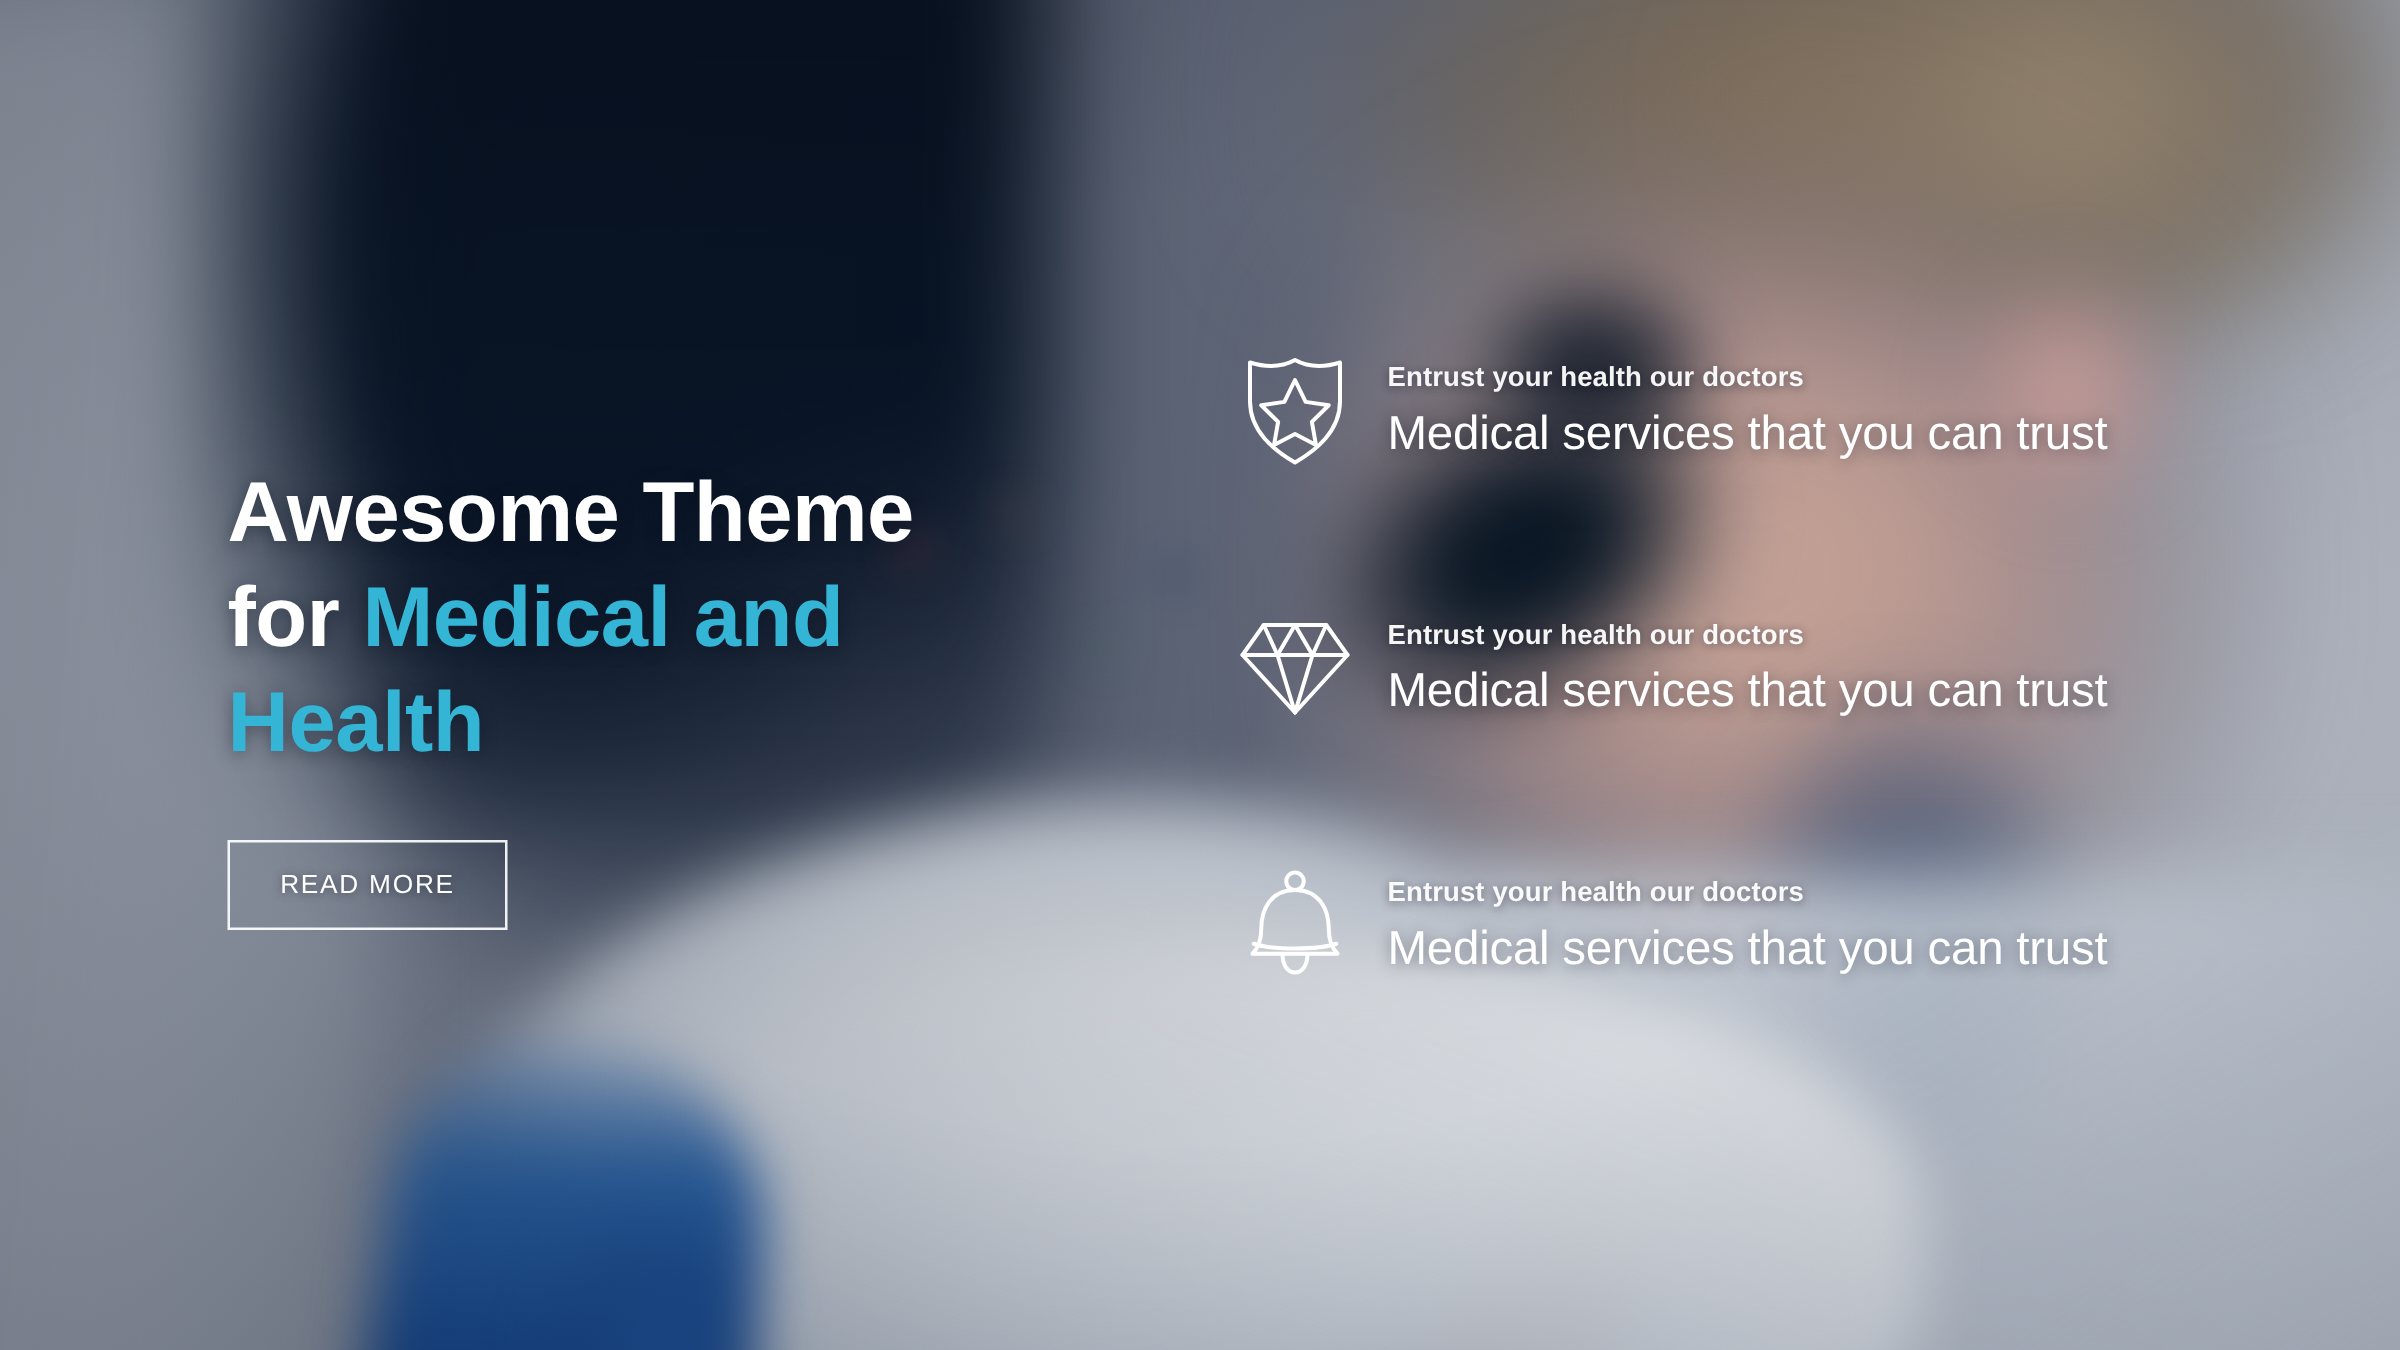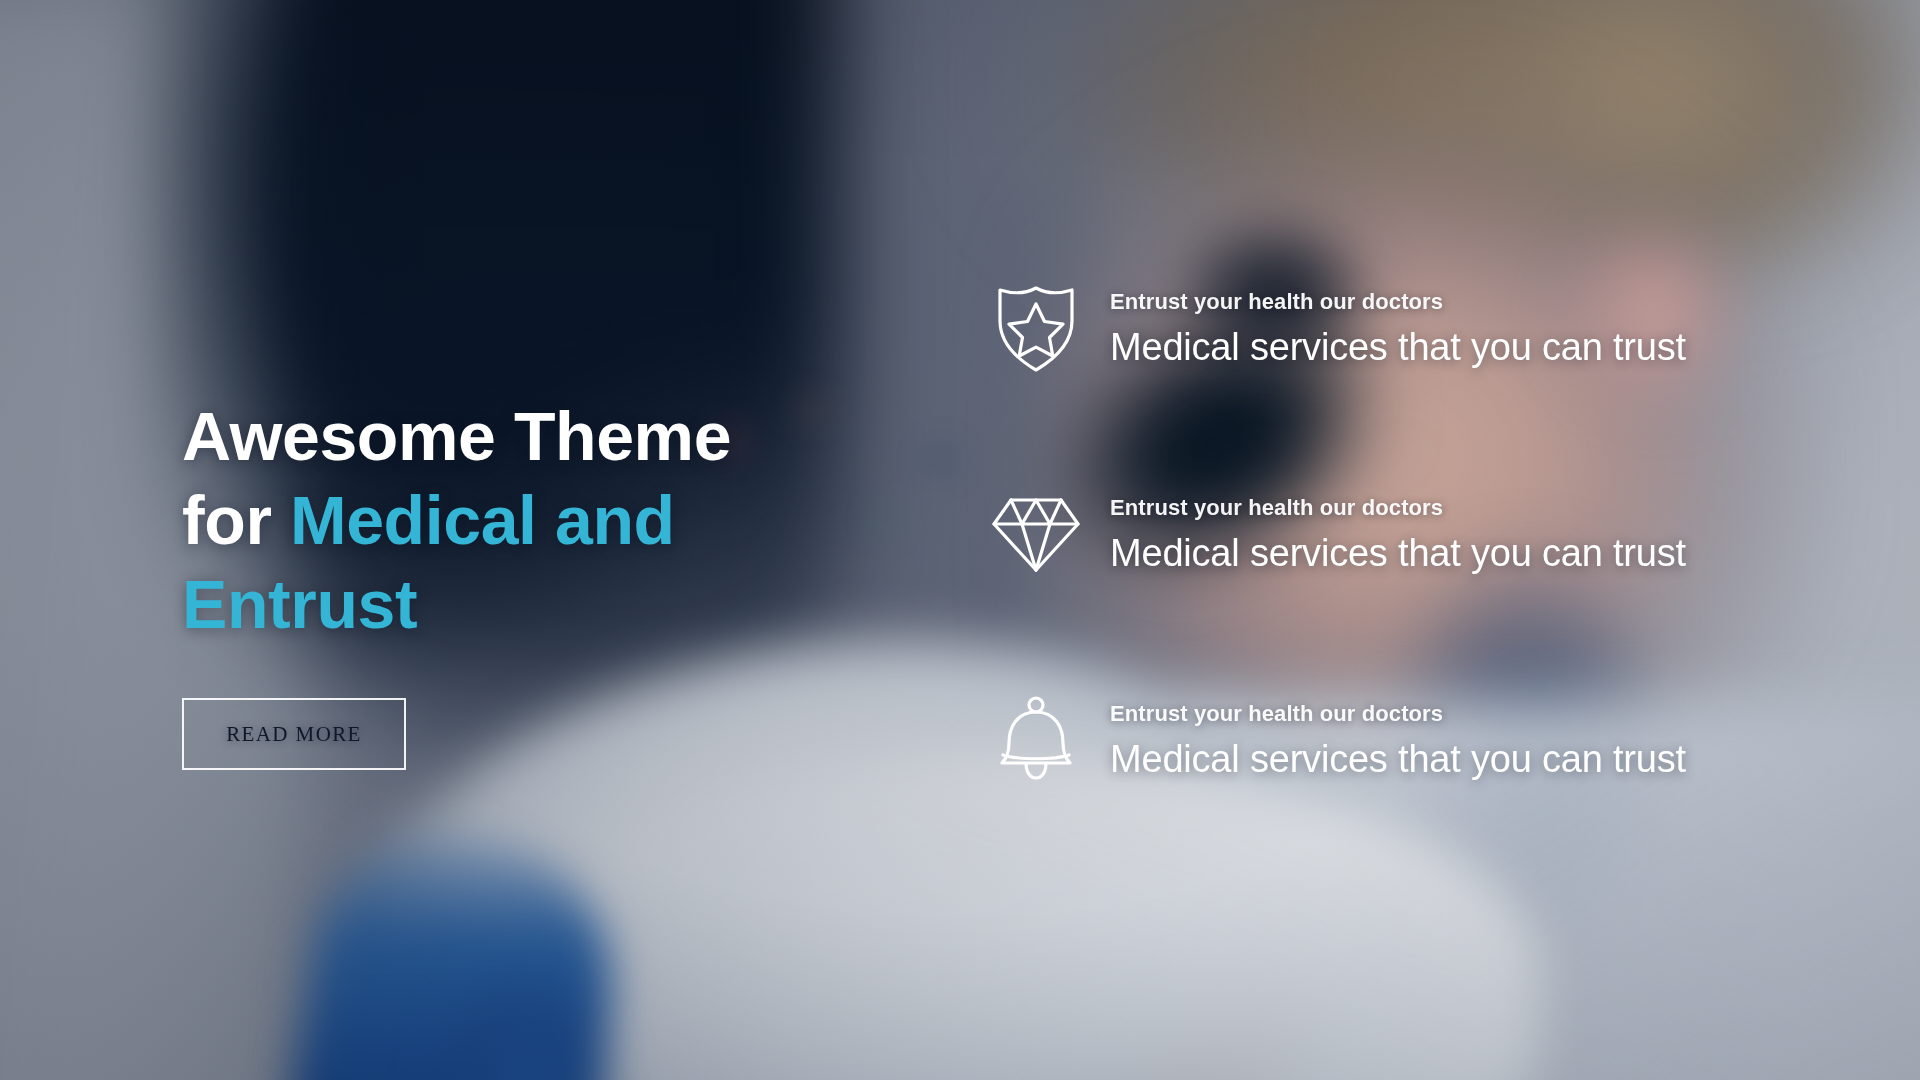--- a/index.html
+++ b/index.html
@@ -169,46 +169,45 @@
   .content {
     position:absolute; inset:0;
     display:flex; align-items:center;
   }
 
   
   .left-col {
     position:absolute;
     left:182px; top:368px;
     width:640px;
-    margin-top:26px;
   }
   .headline {
     font-size:68px;
     line-height:84px;
     font-weight:bold;
     color:#ffffff;
     letter-spacing:-0.4px;
     text-shadow:0 2px 14px rgba(8,14,28,0.42);
   }
   .headline .accent { color:#35b5d6;text-align:right; }
 
   .read-more {
     display:inline-flex;
     align-items:center; justify-content:center;
     margin-top:52px;
     width:224px; height:72px;
     border:2px solid rgba(255,255,255,0.92);
     background:transparent;
-    color:#0f172a;
+    color:#ffffff;
     font-size:21px;
     letter-spacing:1.4px;
     font-weight:normal;
     cursor:pointer;
     text-shadow:0 1px 8px rgba(8,14,28,0.45);
-    font-family:Liberation Serif, serif;
+    font-family:Liberation Sans, sans-serif;
   }
 
   
   .right-col {
     position:absolute;
     left:990px; top:262px;
     width:830px;
   }
   .feature {
     display:flex;
@@ -274,21 +273,21 @@
     <div class="bg-vignette"></div>
   </div>
 
   <div class="content">
 
     <div class="left-col">
 
       <h1 class="headline">
         <span>Awesome Theme</span><br>
         <span>for </span><span class="accent">Medical and</span><br>
-        <span class="accent">Entrust</span>
+        <span class="accent">Health</span>
       </h1>
 
       <button class="read-more">READ MORE</button>
     </div>
 
     <div class="right-col">
 
       <div class="feature">
         <div class="feature-icon">
           <svg width="86" height="90" viewBox="0 0 86 90" fill="none" stroke="#ffffff" stroke-width="3.2" stroke-linejoin="round" stroke-linecap="round">

